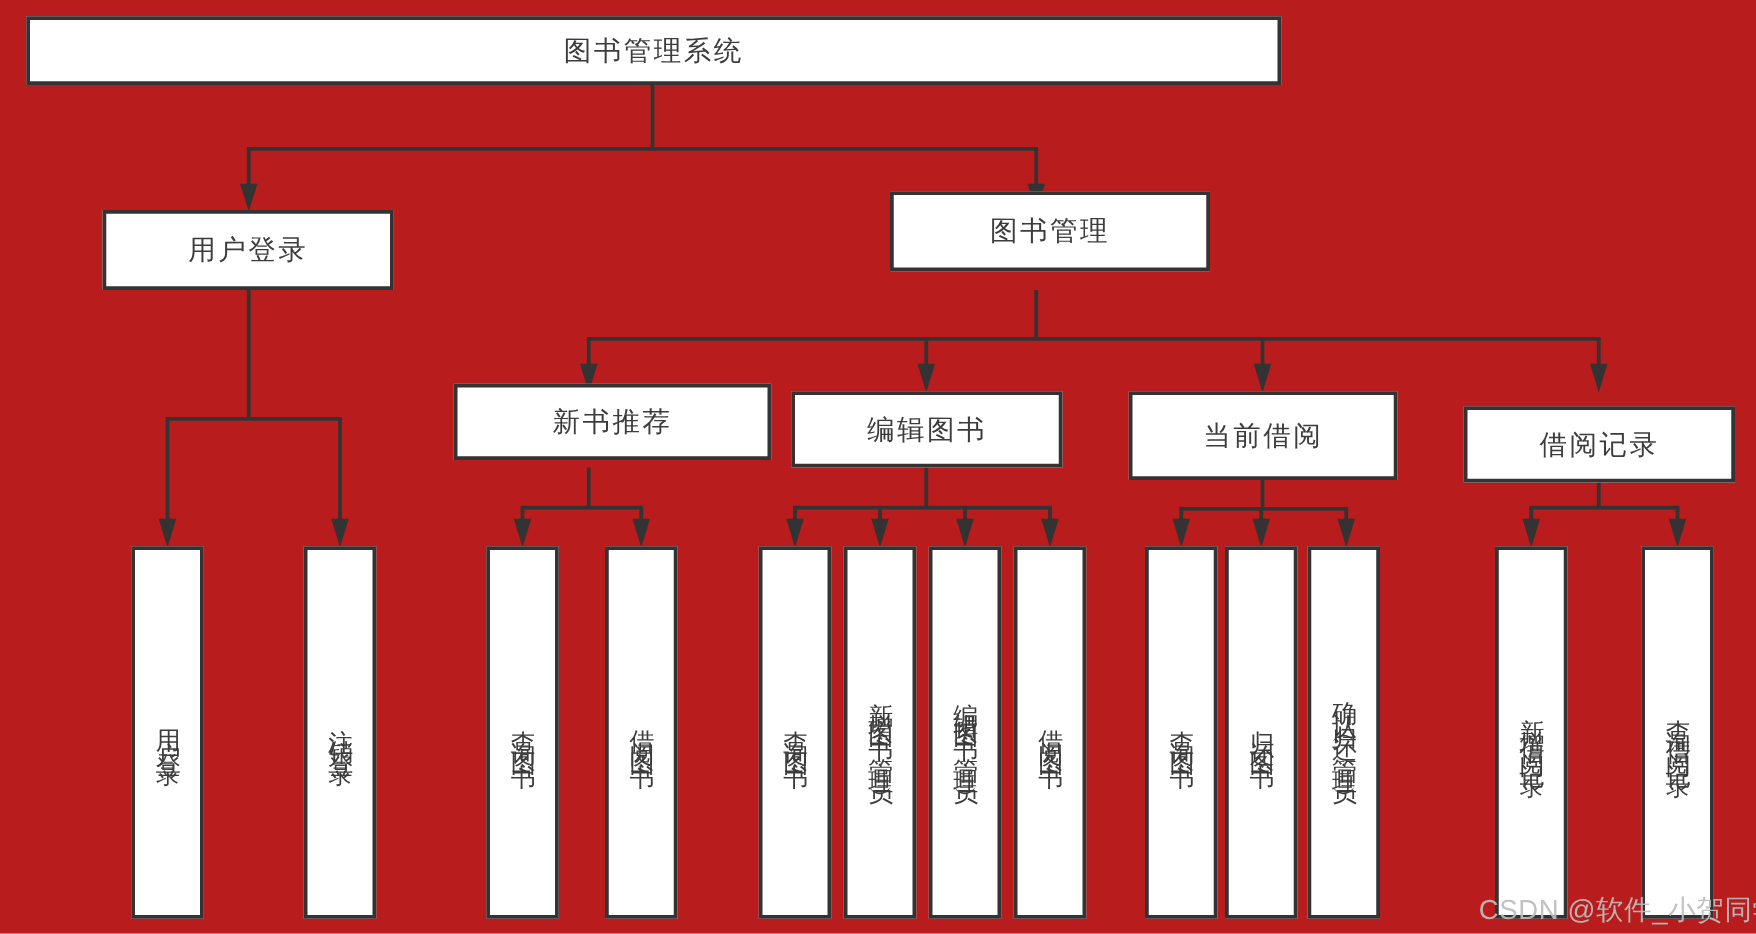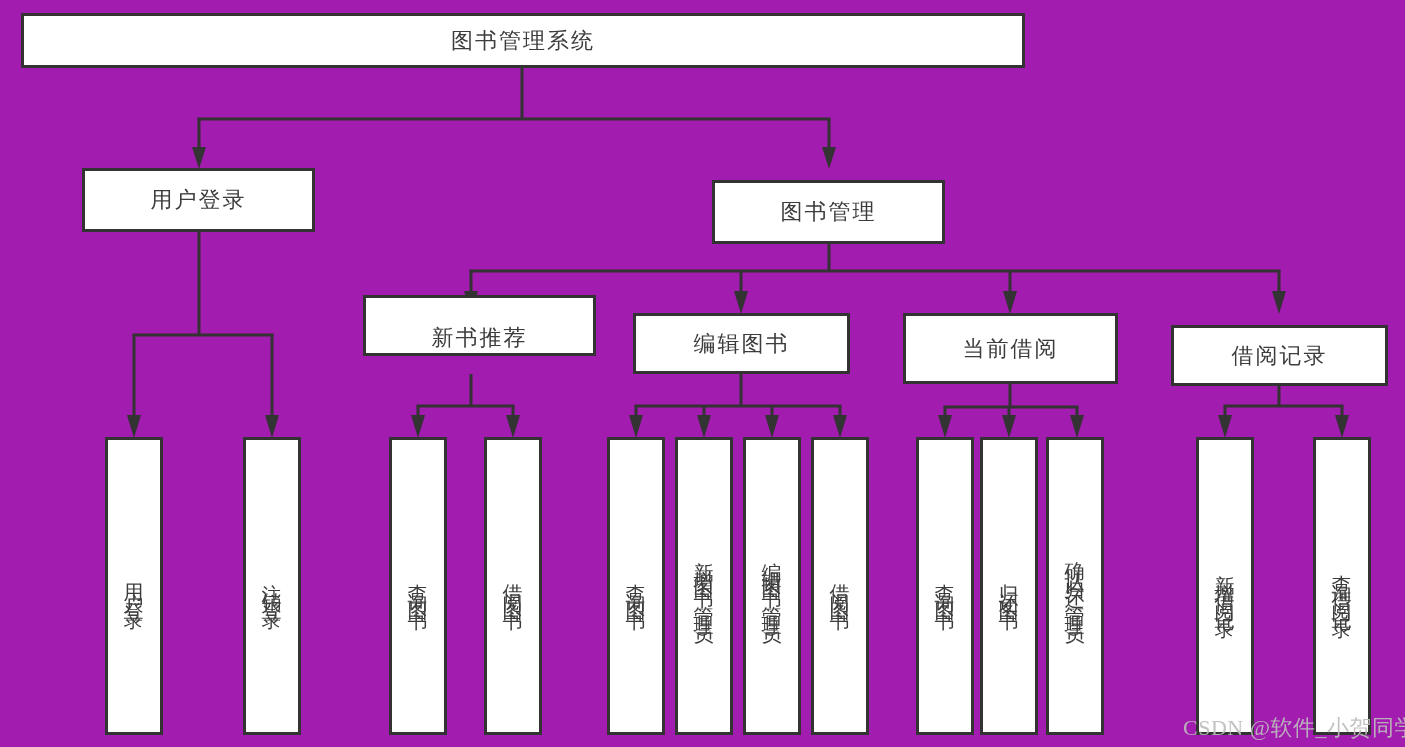--- a/index.html
+++ b/index.html
@@ -1,21 +1,21 @@
 <!DOCTYPE html>
 <html><head>
 <meta charset="utf-8">
 <style>
   html,body{margin:0;padding:0;background:#ffffff;}
   .canvas{
     position:relative;
     width:1405px;
     height:747px;
-    background:#a21caf;
-    font-family:Liberation Serif, serif;
+    background:#b91c1c;
+    font-family:Liberation Sans, sans-serif;
     overflow:hidden;
   }
   .connectors{
     position:absolute;
     left:0;top:0;
     z-index:1;
   }
   .node{
     position:absolute;
     box-sizing:border-box;
@@ -132,25 +132,25 @@
     </g>
   </svg>
 
   <div class="node hnode" style="left:21px;top:13px;width:1004px;height:55px;">
     <span>图书管理系统</span>
   </div>
 
   <div class="node hnode" style="left:82px;top:168px;width:233px;height:64px;">
     <span>用户登录</span>
   </div>
-  <div class="node hnode" style="left:712px;top:180px;width:233px;height:64px;">
+  <div class="node hnode" style="left:712px;top:153px;width:256px;height:64px;">
     <span>图书管理</span>
   </div>
 
-  <div class="node hnode" style="left:363px;top:295px;width:233px;height:61px;align-items:flex-end;">
+  <div class="node hnode" style="left:363px;top:307px;width:254px;height:61px;">
     <span>新书推荐</span>
   </div>
   <div class="node hnode" style="left:633px;top:313px;width:217px;height:61px;">
     <span>编辑图书</span>
   </div>
   <div class="node hnode" style="left:903px;top:313px;width:215px;height:71px;">
     <span>当前借阅</span>
   </div>
   <div class="node hnode" style="left:1171px;top:313px;width:217px;height:61px;margin-top:12px;">
     <span>借阅记录</span>

